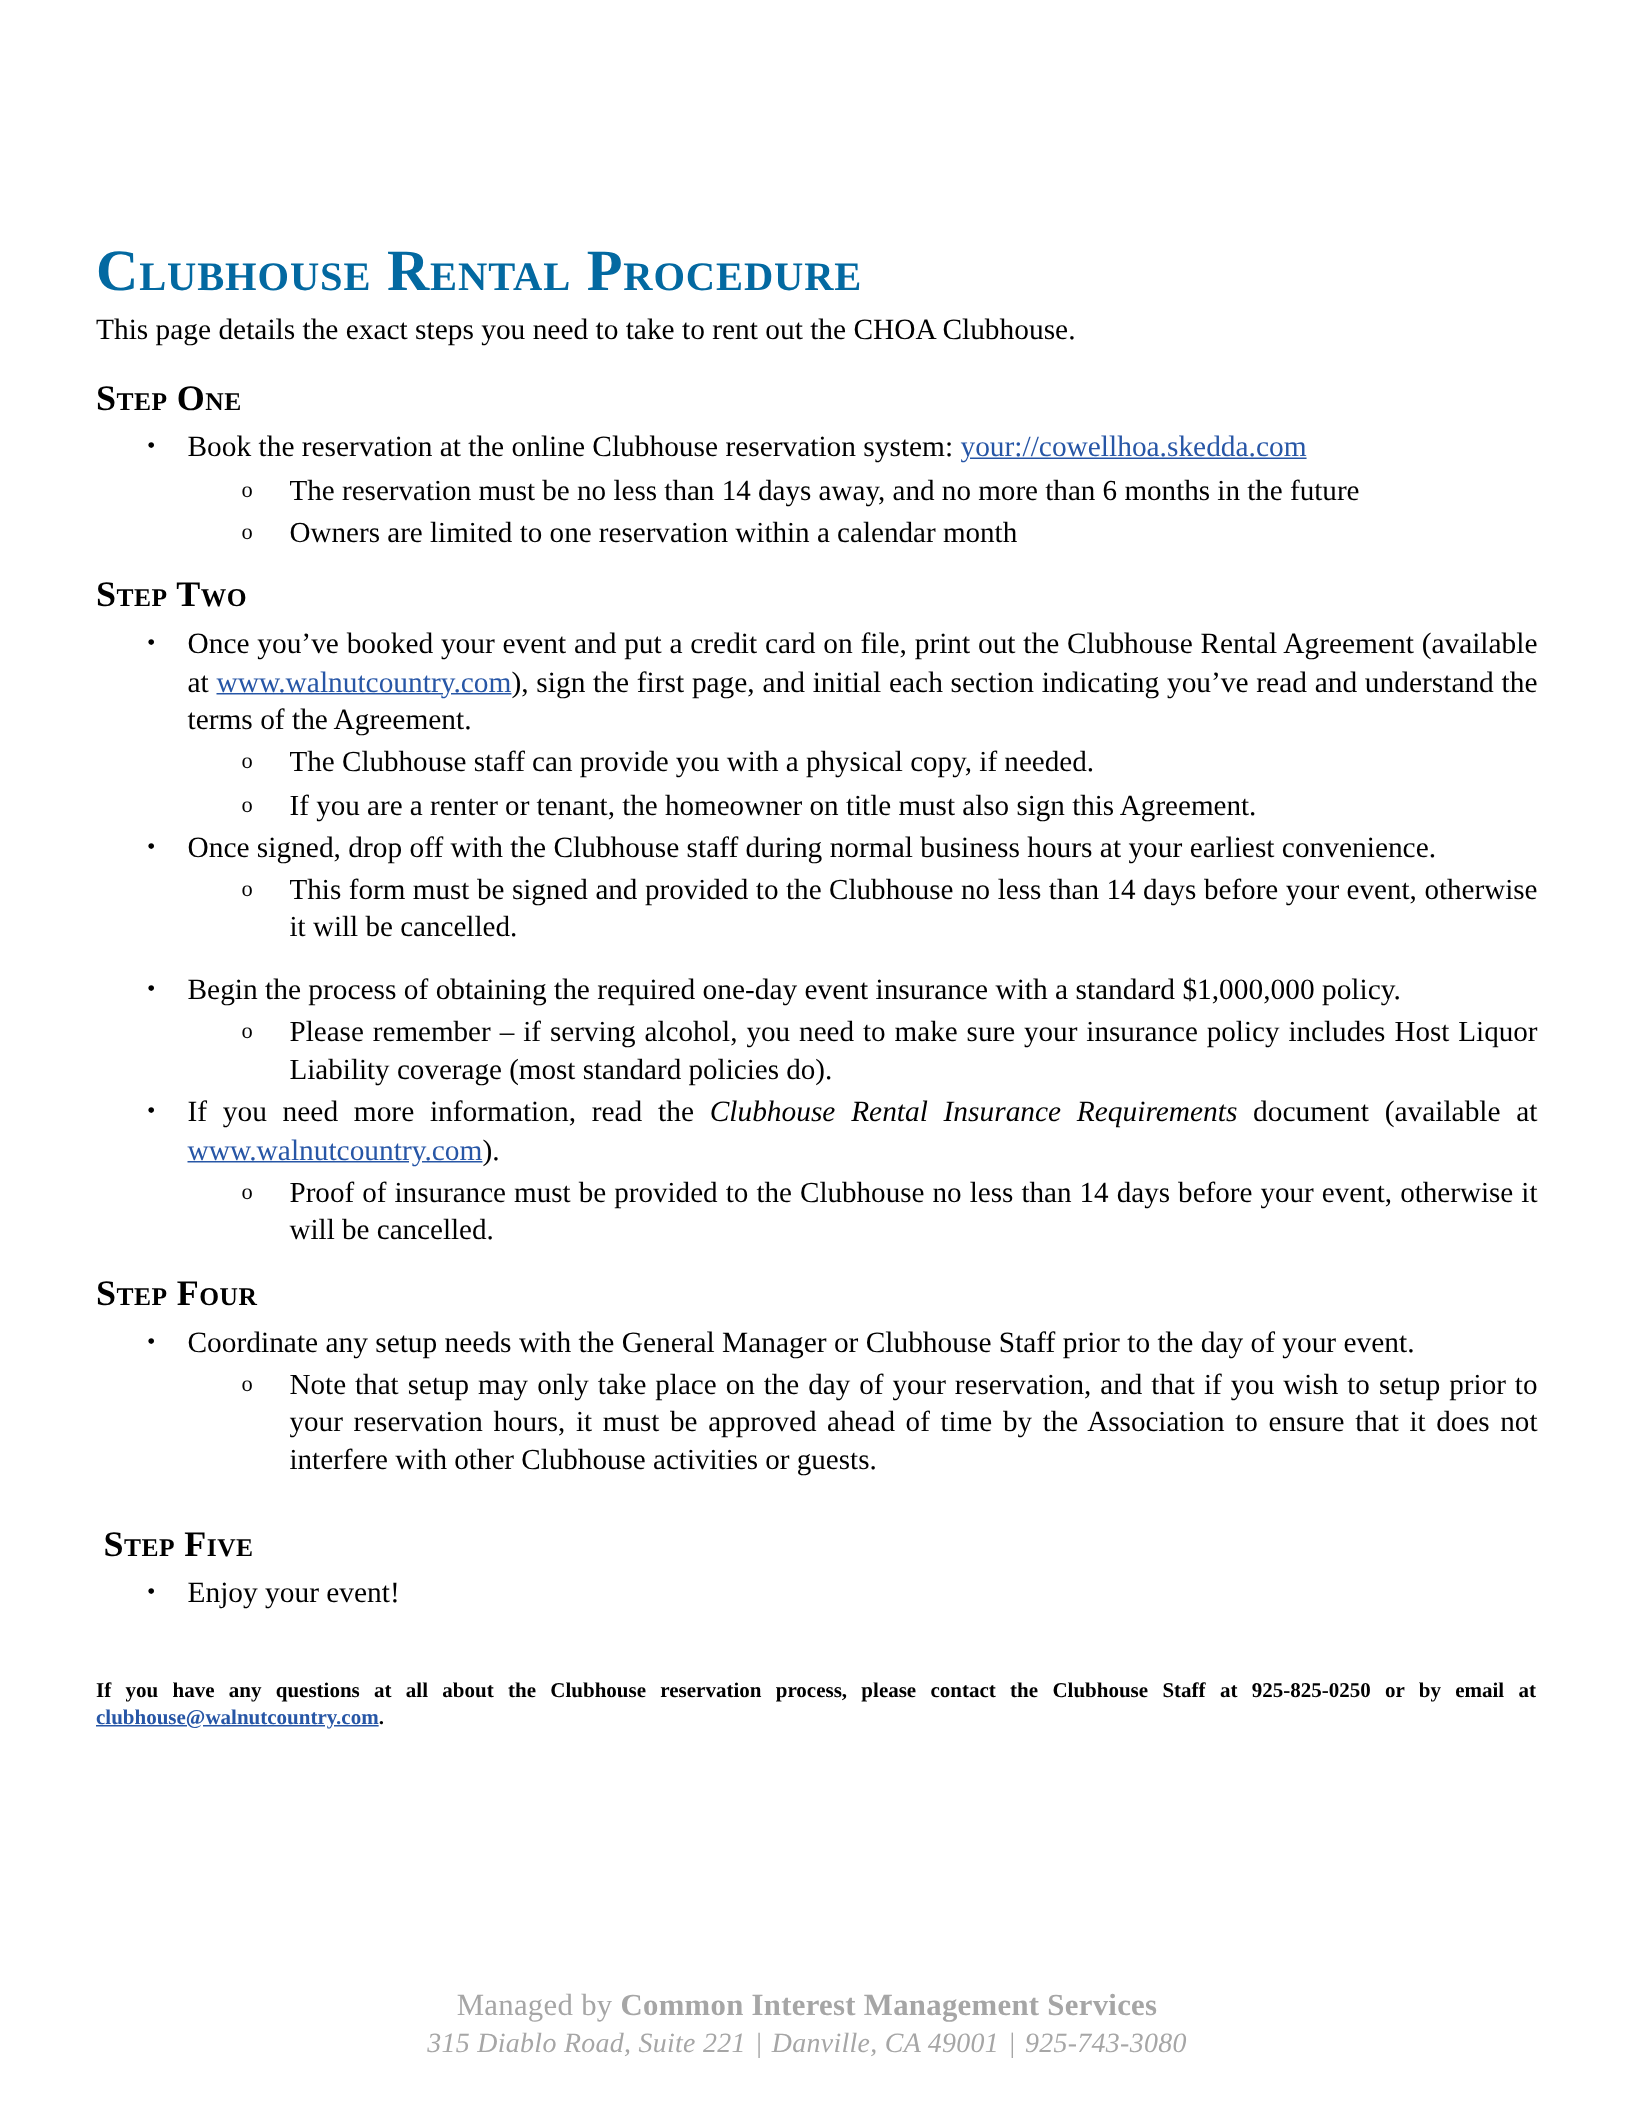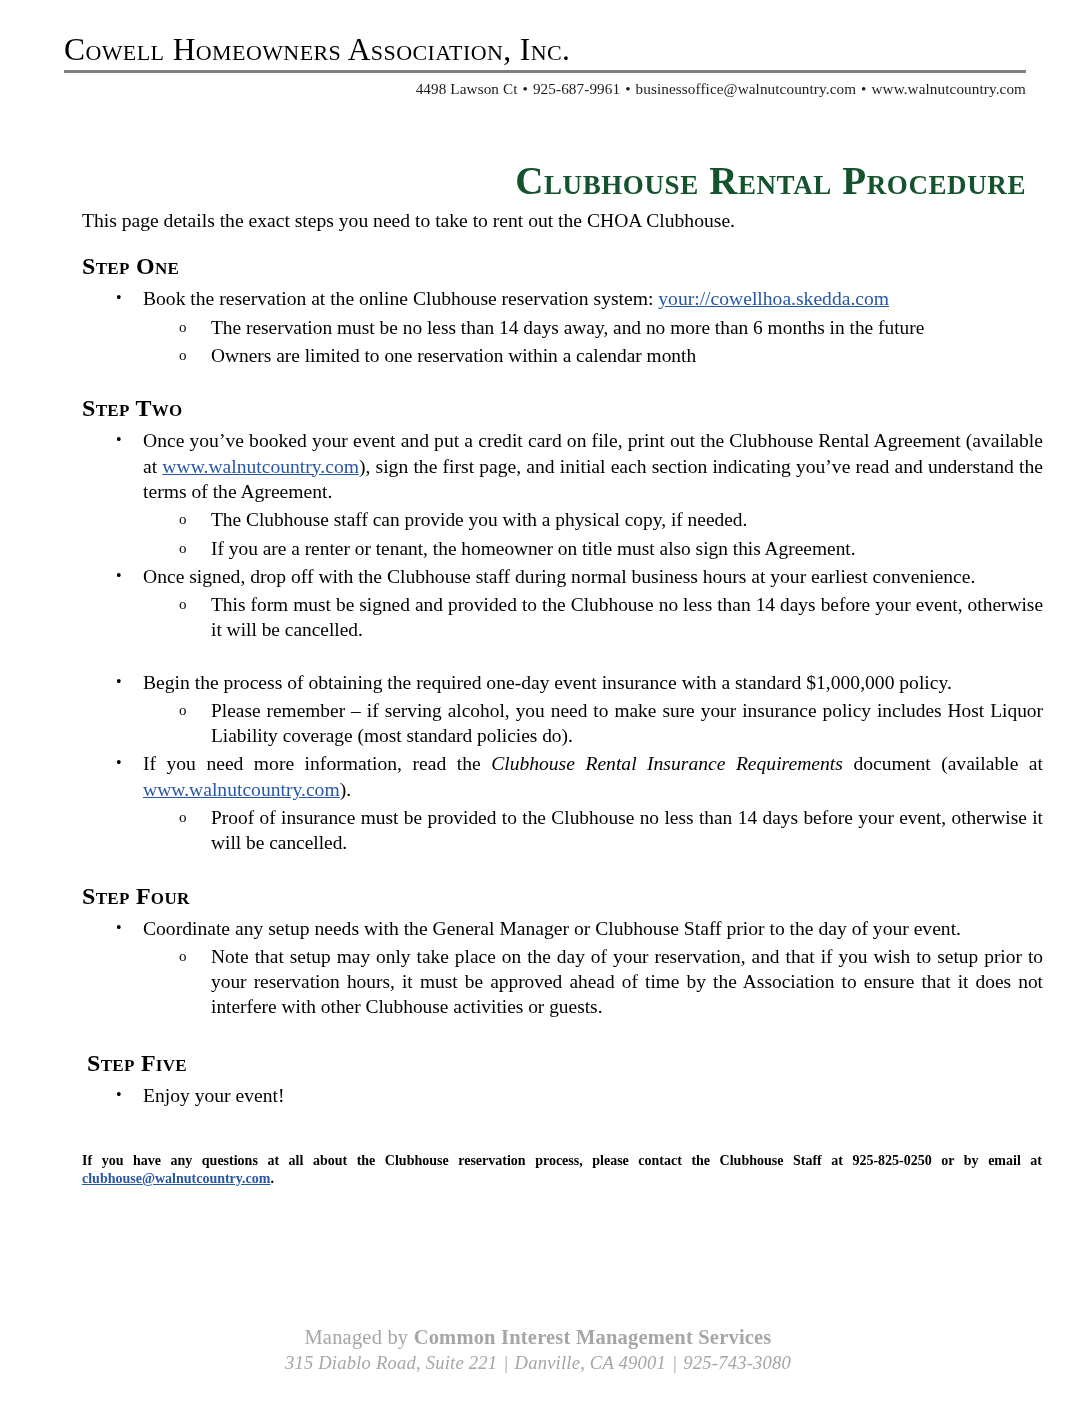--- a/index.html
+++ b/index.html
@@ -56,43 +56,43 @@
     white-space: nowrap;
   }
   .contact-line .sep { padding: 0 5px; }
 
   
   .doc-title {
     position: absolute;
     left: 64px;
     top: 133px;
     width: 962px;
-    text-align: right;
+    text-align: left;
     font-size: 39px;
     line-height: 1.12;
     font-variant: small-caps;
     letter-spacing: 0.6px;
-    color: #14532d;
+    color: #0369a1;
   }
 
   
   .body-area {
     position: absolute;
-    left: 82px;
+    left: 64px;
     top: 208px;
     width: 961px;
   }
 
   .intro {
     font-size: 19.6px;
     line-height: 1.30;
     margin: 0 0 8px 0;
   }
 
-  .step-block { margin-top: 27px; }
+  .step-block { margin-top: 16px; }
   .step-block.first { margin-top: 20px; }
 
   .step-heading {
     font-size: 24px;
     font-weight: bold;
     font-variant: small-caps;
     letter-spacing: 0.3px;
     margin: 0 0 6px 0;
     color: #000;
   }
@@ -187,27 +187,20 @@
     letter-spacing: 0.2px;
     margin-top: 1px;
   }
   .footer-line2 .bar { padding: 0 6px; }
 </style>
 </head>
 <body>
 
 <div class="page">
 
-  <div class="letterhead">
-    <div class="org-name">Cowell Homeowners Association, Inc.</div>
-    <div class="rule" style="background: rgb(128, 128, 128);"></div>
-    <div class="contact-line">
-      <span>4498 Lawson Ct</span><span class="sep">•</span><span>925-687-9961</span><span class="sep">•</span><span>businessoffice@walnutcountry.com</span><span class="sep">•</span><span>www.walnutcountry.com</span>
-    </div>
-  </div>
 
   <h1 class="doc-title">Clubhouse Rental Procedure</h1>
 
   <div class="body-area">
 
     <p class="intro">This page details the exact steps you need to take to rent out the CHOA Clubhouse.</p>
 
     <div class="step-block first">
       <div class="step-heading">Step One</div>
       <ul class="lvl1">

